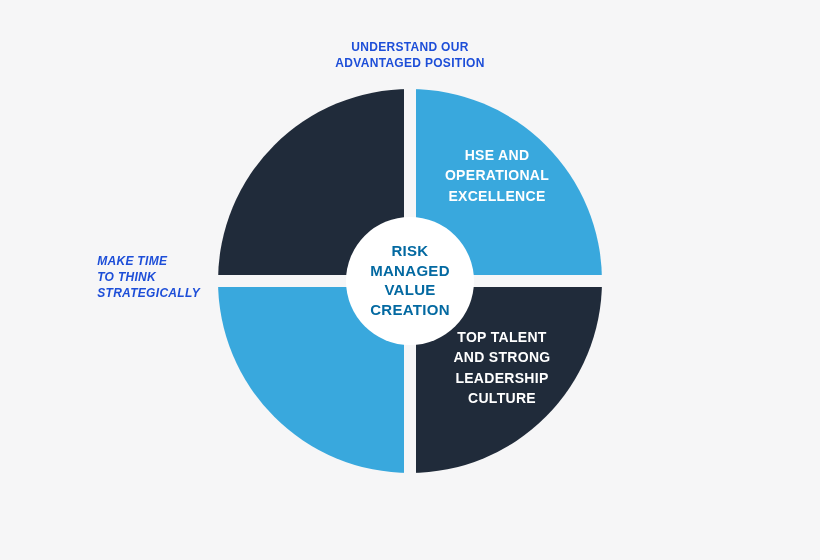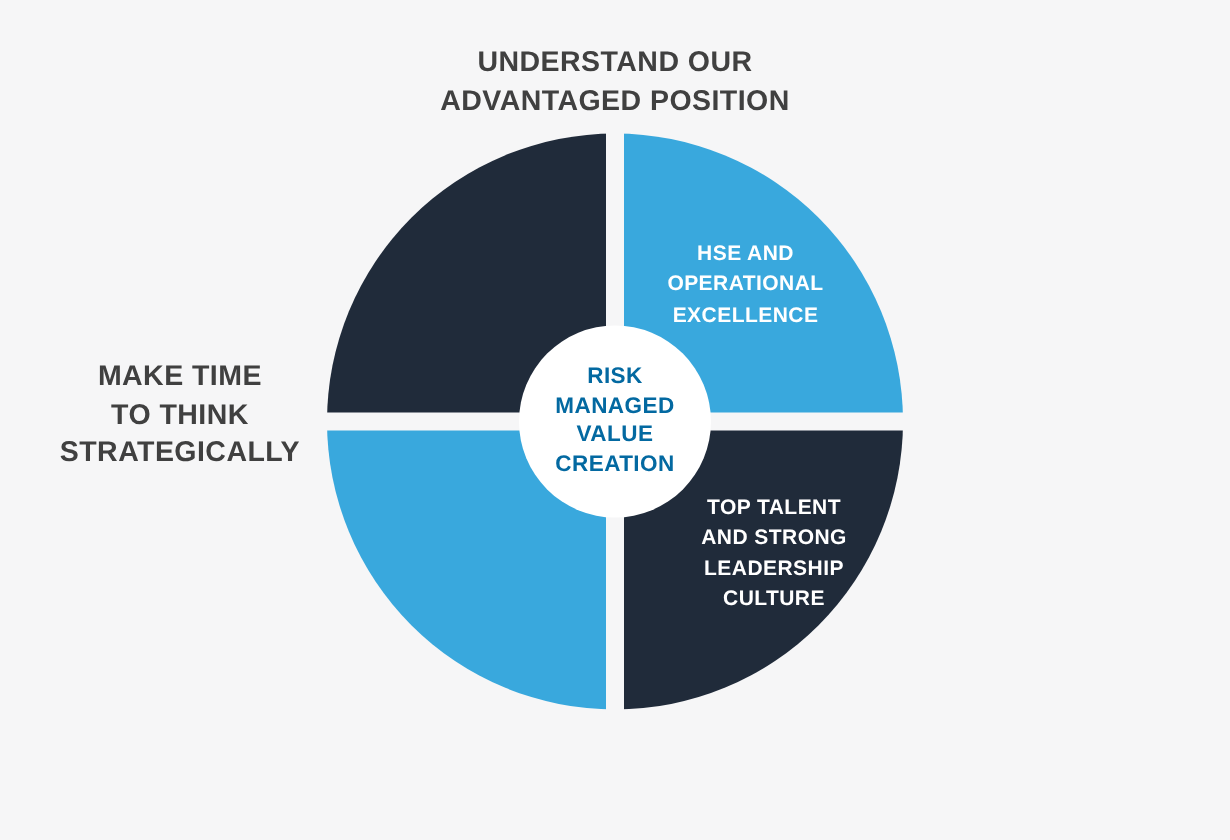--- a/index.html
+++ b/index.html
@@ -38,59 +38,60 @@
     text-align: center;
   }
   .center-label {
     transform: translate(-50%, -50%);
     color: #0369a1;
     font-size: 15px;
     line-height: 1.3;
     text-align: center;
   }
   .outer-label {
-    color: #404040;
-    font-size: 19px;
+    color: #1d4ed8;
+    font-size: 12px;
     line-height: 1.35;
   }
   .outer-top, .outer-bottom {
     transform: translate(-50%, -50%);
     text-align: center;
   }
   .outer-right {
     transform: translateY(-50%);
     text-align: left;
   }
   .outer-left {
     transform: translateY(-50%);
-    text-align: center;
+    text-align: left;
+    font-style: italic;
   }
 </style>
 </head>
 <body>
 
 <div class="canvas">
 
   <svg class="wheel" width="820" height="560" viewBox="0 0 820 560" aria-hidden="true">
     <path d="M410,281 L218,281 A192,192 0 0 1 410,89 Z" fill="#202b3a"></path>
     <path d="M410,281 L410,89 A192,192 0 0 1 602,281 Z" fill="#39a8dd"></path>
     <path d="M410,281 L602,281 A192,192 0 0 1 410,473 Z" fill="#202b3a"></path>
     <path d="M410,281 L410,473 A192,192 0 0 1 218,281 Z" fill="#39a8dd"></path>
     <rect x="404" y="82" width="12" height="398" fill="#f6f6f7"></rect>
     <rect x="212" y="275" width="396" height="12" fill="#f6f6f7"></rect>
     <circle cx="410" cy="281" r="64" fill="#ffffff"></circle>
   </svg>
 
 
-  <div class="label quadrant-label" style="left:497px; top:189px; width:150px;">HSE AND
+  <div class="label quadrant-label" style="left:497px; top:175px; width:150px;">HSE AND
 OPERATIONAL
 EXCELLENCE</div>
 
 
-  <div class="label quadrant-label" style="left:516px; top:368px; width:150px;">TOP TALENT
+  <div class="label quadrant-label" style="left:502px; top:368px; width:150px;">TOP TALENT
 AND STRONG
 LEADERSHIP
 CULTURE</div>
 
   <div class="label center-label" style="left:410px; top:280px; width:120px;">RISK
 MANAGED
 VALUE
 CREATION</div>
 
   <div class="label outer-label outer-top" style="left:410px; top:55px;">UNDERSTAND OUR

